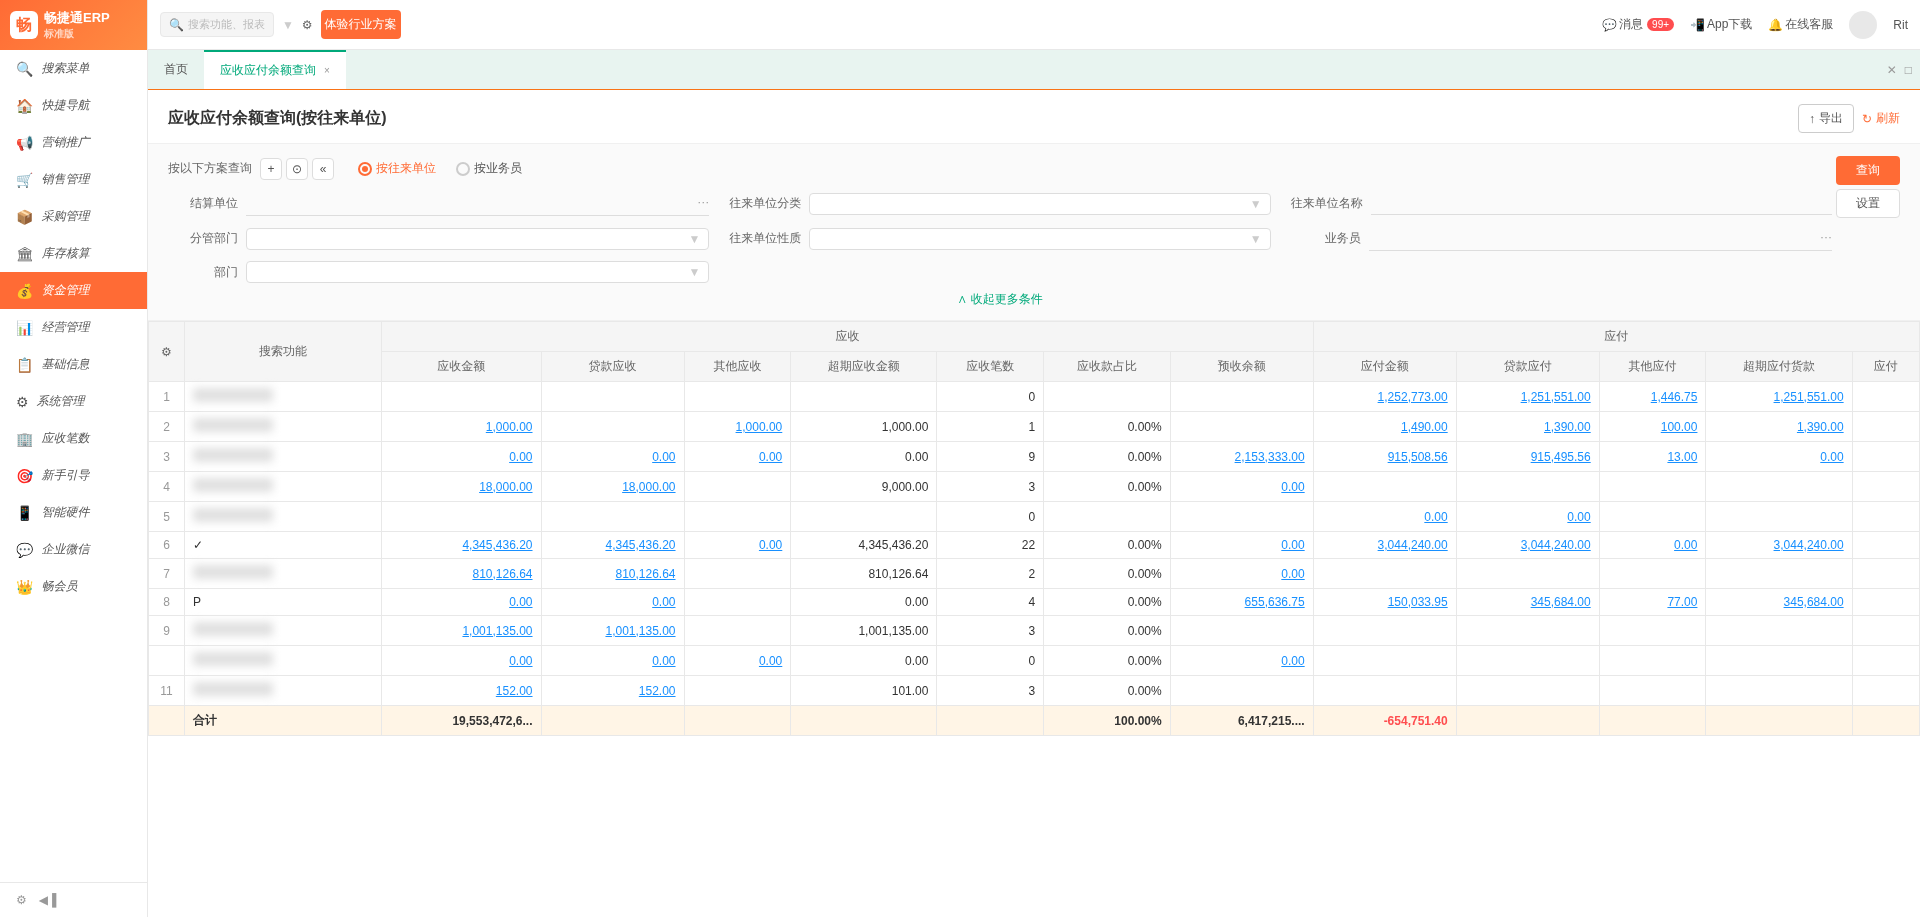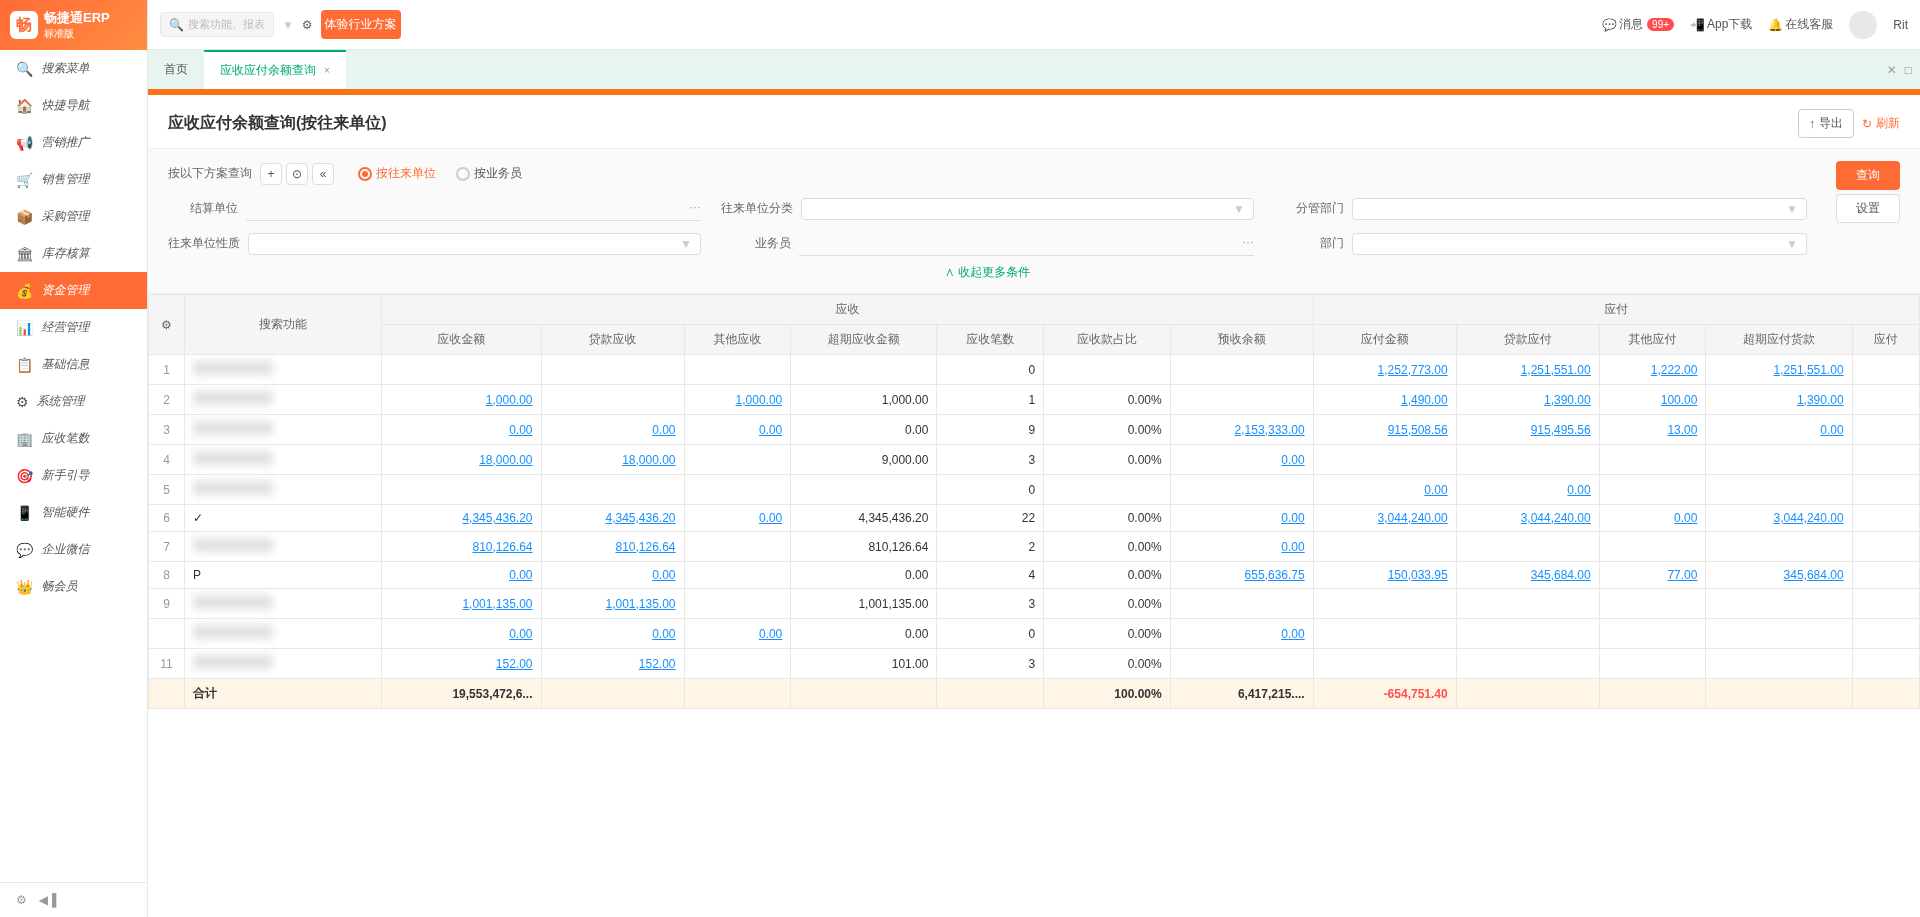--- a/index.html
+++ b/index.html
@@ -60,21 +60,21 @@
 
     
     .main {
       margin-left: 148px; margin-top: 50px; height: calc(100vh - 50px);
       display: flex; flex-direction: column;
     }
 
     
     .tab-bar {
       background: #e8f4f0; display: flex; align-items: center;
-      border-bottom: 6px solid #f97316; flex-shrink: 0;
+      border-bottom: 1px solid #f97316; flex-shrink: 0;
     }
     .tab {
       padding: 10px 16px; cursor: pointer; font-size: 12px; color: #555;
       display: flex; align-items: center; gap: 4px;
     }
     .tab.active {
       background: #fff; color: #00a97a; border-top: 2px solid #00a97a;
     }
     .tab .close-btn { color: #999; font-size: 10px; margin-left: 4px; }
     .tab-bar-right { margin-left: auto; padding: 0 8px; display: flex; gap: 8px; color: #999; }
@@ -304,21 +304,21 @@
           <span>导出</span>
         </button>
         <button class="btn-refresh">
           <span>↻</span>
           <span>刷新</span>
         </button>
       </div>
     </div>
 
     <div class="filter-area">
-      <div style="display:flex; gap:29px; align-items:flex-start;">
+      <div style="display:flex; gap:4px; align-items:flex-start;">
         <div style="flex:1">
           <div class="filter-top">
             <span class="filter-label">按以下方案查询</span>
             <div class="filter-btn-group">
               <div class="filter-btn">+</div>
               <div class="filter-btn">⊙</div>
               <div class="filter-btn">«</div>
             </div>
             <div class="view-options">
               <div class="view-option active">
@@ -340,20 +340,24 @@
                 <input class="filter-input" style="flex: 1 1 0%; border: none; outline: none; font-size: 12px;">
                 <span class="filter-ellipsis">···</span>
               </div>
             </div>
             <div class="filter-row">
               <span class="filter-field-label">往来单位分类</span>
               <div style="flex:1; border:1px solid #ddd; border-radius:4px; padding:3px 8px; display:flex; align-items:center; justify-content:space-between; cursor:pointer; background:#fff;">
                 <span></span>
                 <span style="color:#ccc">▼</span>
               </div>
+            </div>
+            <div class="filter-row">
+              <span class="filter-field-label">往来单位名称</span>
+              <input class="filter-input" style="flex: 1 1 0%;">
             </div>
 
             <div class="filter-row">
               <span class="filter-field-label">分管部门</span>
               <div style="flex:1; border:1px solid #ddd; border-radius:4px; padding:3px 8px; display:flex; align-items:center; justify-content:space-between; cursor:pointer; background:#fff;">
                 <span></span>
                 <span style="color:#ccc">▼</span>
               </div>
             </div>
             <div class="filter-row">
@@ -424,21 +428,21 @@
               <td style="min-width: 120px;"><span class="blur-cell" style="background: rgb(224, 224, 224); display: inline-block; width: 80px; height: 14px; border-radius: 2px;"></span></td>
               <td class="numeric"></td>
               <td class="numeric"></td>
               <td class="numeric"></td>
               <td class="numeric"></td>
               <td class="numeric">0</td>
               <td class="numeric"></td>
               <td class="numeric"></td>
               <td class="numeric"><a href="#">1,252,773.00</a></td>
               <td class="numeric"><a href="#">1,251,551.00</a></td>
-              <td class="numeric"><a href="#">1,222.00</a></td>
+              <td class="numeric"><a href="#">1,446.75</a></td>
               <td class="numeric"><a href="#">1,251,551.00</a></td>
               <td class="numeric"></td>
             </tr>
             <tr>
               <td class="row-num">2</td>
               <td style="min-width: 120px;"><span class="blur-cell" style="background: rgb(224, 224, 224); display: inline-block; width: 80px; height: 14px; border-radius: 2px;"></span></td>
               <td class="numeric"><a href="#">1,000.00</a></td>
               <td class="numeric"></td>
               <td class="numeric"><a href="#">1,000.00</a></td>
               <td class="numeric">1,000.00</td>

